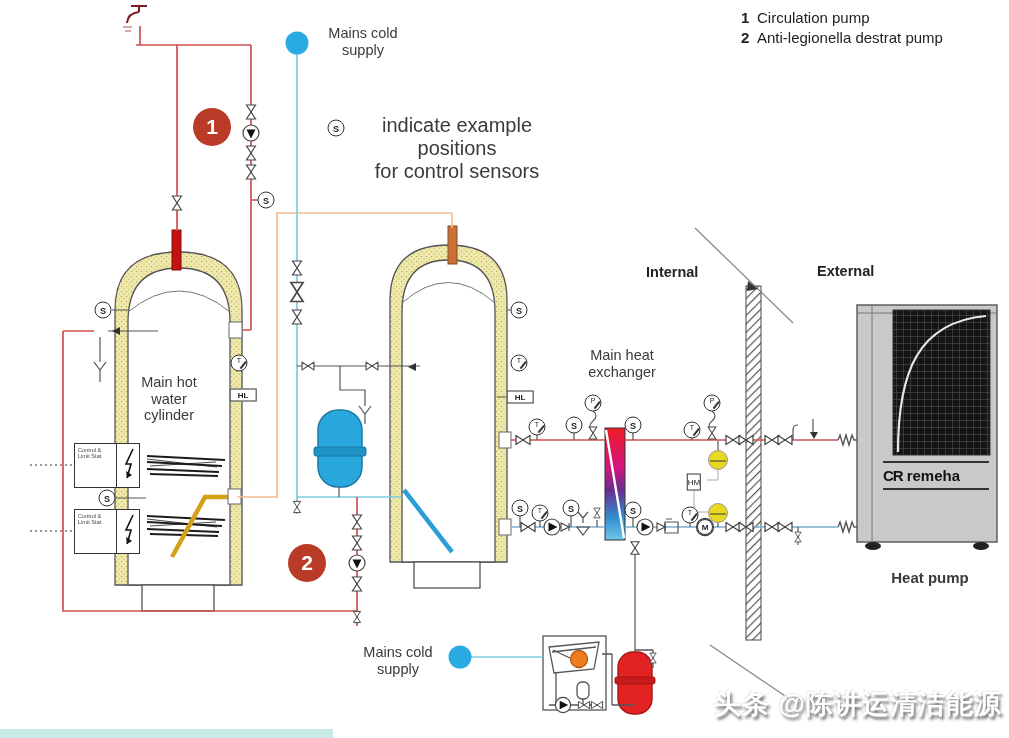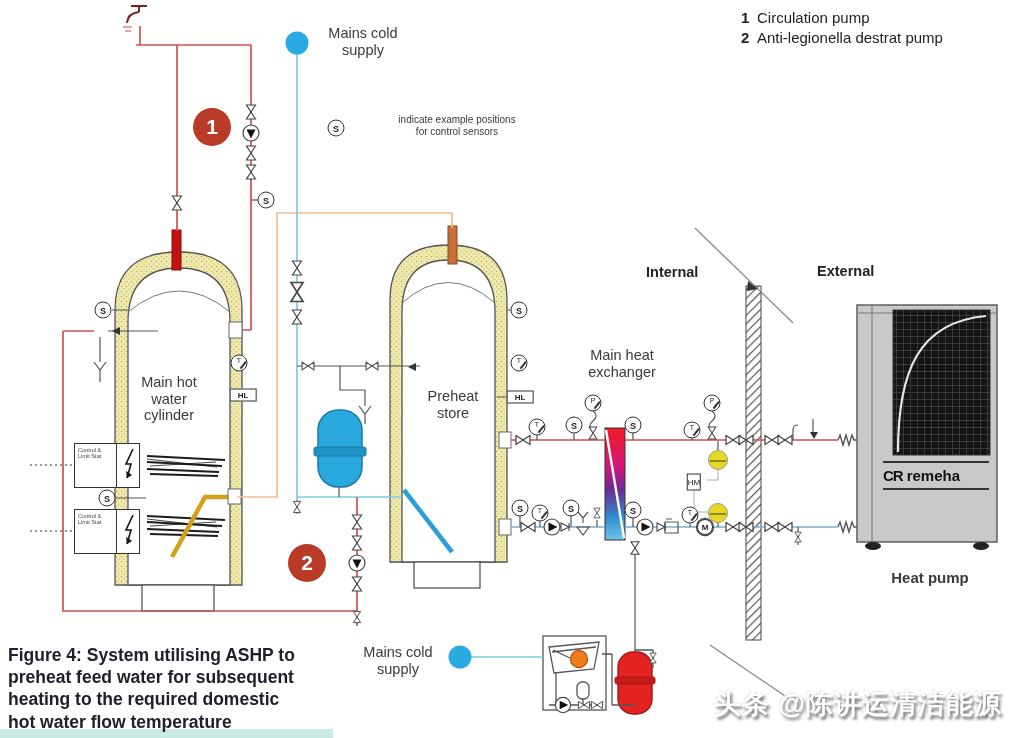--- a/index.html
+++ b/index.html
@@ -256,39 +256,33 @@
         <span>Circulation pump</span>
       </div>
   <div class="row">
         <span class="num">2</span>
         <span>Anti-legionella destrat pump</span>
       </div>
 </div>
 
 <div class="lbl" style="left:317px;top:25px;width:92px;">Mains cold
 supply</div>
-<div class="lbl" style="left:355px;top:114px;width:204px;font-size:10px;">indicate example positions
+<div class="lbl" style="left:355px;top:114px;width:204px;font-size:20px;">indicate example positions
 for control sensors</div>
 <div class="lbl" style="left:123px;top:374px;width:92px;">Main hot
 water
 cylinder</div>
-<div class="lbl" style="left:407px;top:388px;width:92px;">Preheat
-store</div>
 <div class="lbl" style="left:572px;top:347px;width:100px;">Main heat
 exchanger</div>
 <div class="lbl bold" style="left:620px;top:264px;">Internal</div>
 <div class="lbl bold" style="left:791px;top:263px;">External</div>
 <div class="lbl" style="left:884px;top:569px;width:92px;font-size:15px;font-weight:bold;">Heat pump</div>
 <div class="lbl" style="left:352px;top:644px;width:92px;">Mains cold
 supply</div>
 
-<div class="caption">Figure 4: System utilising ASHP to
-preheat feed water for subsequent
-heating to the required domestic
-hot water flow temperature</div>
 <div class="watermark">头条 @陈讲运清洁能源</div>
 <div class="edgebar"></div>
 
 <div class="brandbar">
   <span class="mark">CR</span><span>remeha</span>
 </div>
 
 <div class="numcircle" style="left:212px;top:127px;">1</div>
 <div class="numcircle" style="left:307px;top:563px;">2</div>
 <div class="bluedot" style="left:297px;top:43px;"></div>

